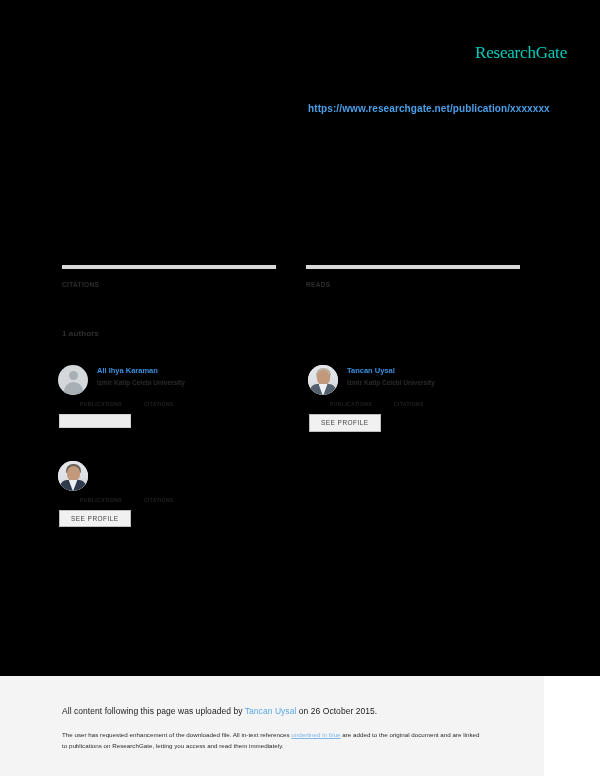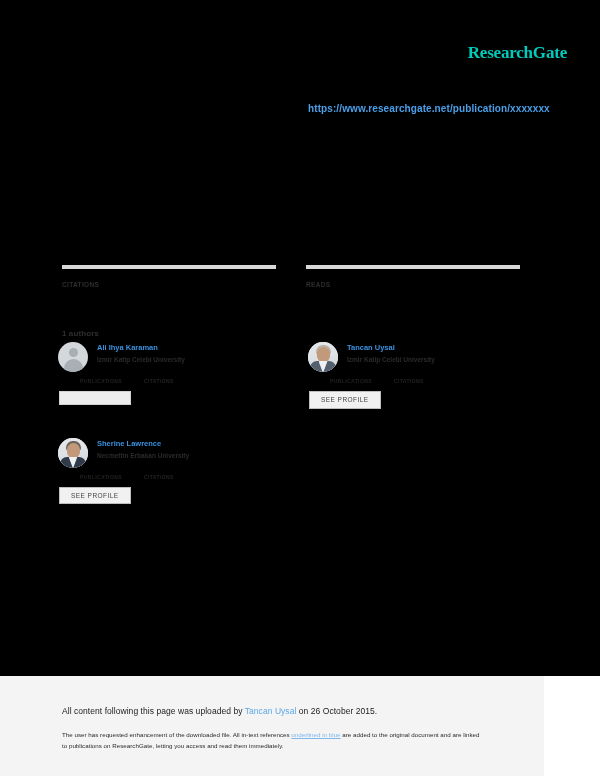--- a/index.html
+++ b/index.html
@@ -24,21 +24,21 @@
     background: #000000;
     overflow: hidden;
   }
 
   
   .rg-logo {
     position: absolute;
     top: 44px;
     right: 33px;
     font-family: "Liberation Serif", "DejaVu Serif", serif;
-    font-weight: bold;
+    font-weight: normal;
     font-size: 17px;
     letter-spacing: -0.2px;
     color: #00ccbb;
     white-space: nowrap;
     line-height: 1;
   }
 
   
   .pub-url {
     position: absolute;
@@ -120,21 +120,21 @@
     font-size: 8px;
     font-weight: bold;
     color: #2f2f2f;
     letter-spacing: 0.1px;
     filter: blur(0.4px);
   }
 
   
   .authors-grid {
     position: absolute;
-    top: 342px;
+    top: 365px;
     left: 58px;
     width: 470px;
   }
   .author-row {
     display: flex;
     gap: 30px;
   }
   .author-card {
     width: 220px;
     position: relative;
@@ -377,24 +377,20 @@
 
       <div class="author-card">
         <div class="author-body">
           <div class="avatar photo">
             <span class="ph-bg"></span>
             <span class="ph-hair"></span>
             <span class="ph-face"></span>
             <span class="ph-body"></span>
             <span class="ph-shirt"></span>
           </div>
-          <div class="author-info">
-            <div class="author-name">Sherine Lawrence</div>
-            <div class="author-affil">Necmettin Erbakan University</div>
-          </div>
         </div>
         <div class="author-stats">
           <div class="stat-chip">PUBLICATIONS</div>
           <div class="stat-chip">CITATIONS</div>
         </div>
         <div class="see-profile">SEE PROFILE</div>
       </div>
 
       <div class="author-card"></div>
     </div>

